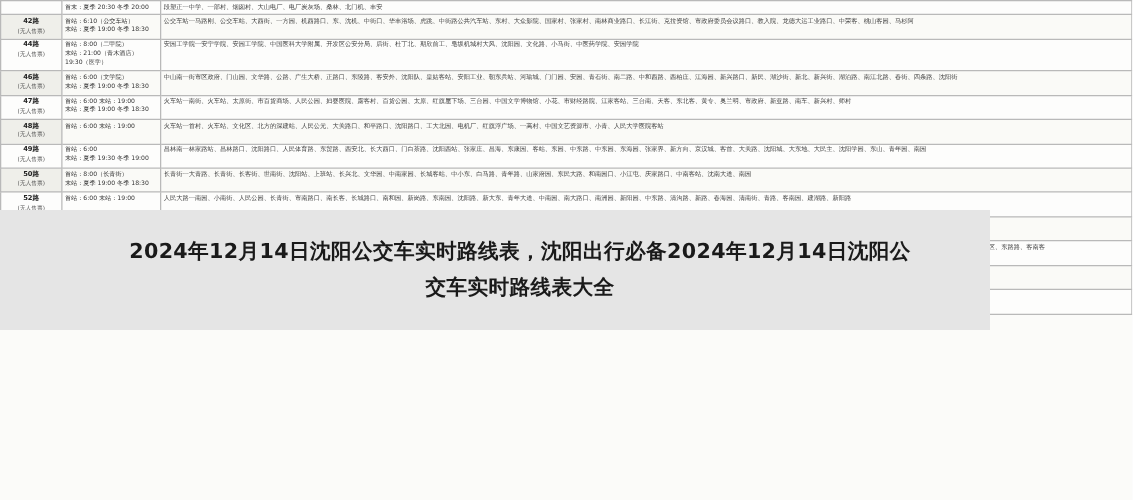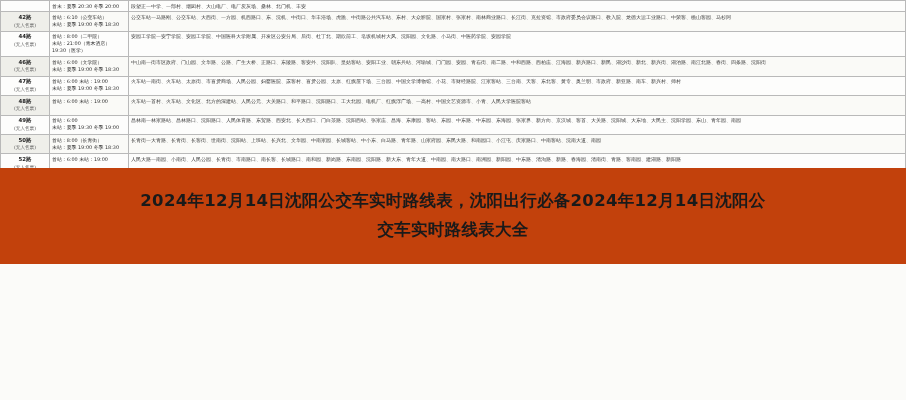--- a/index.html
+++ b/index.html
@@ -61,27 +61,28 @@
   }
   
   tr:nth-child(even) td { background: #fafaf7; }
   tr:nth-child(even) td.col-route { background: #efefea; }
 
   
   .title-band {
     position: absolute;
     left: 0;
     top: 168px;
-    width: 906px;
+    width: 752px;
     height: 96px;
-    background: #c2410c;
+    background: #e5e5e5;
     display: flex;
     align-items: center;
     justify-content: center;
     box-shadow: 0 0 0 0 rgba(0,0,0,0);
+    padding-left: 40px;
   }
   .title-text {
     width: 640px;
     text-align: center;
     font-family: "DejaVu Sans", "Liberation Sans", sans-serif;
     font-size: 16.5px;
     font-weight: bold;
     color: #1a1a1a;
     line-height: 1.75;
     letter-spacing: 0.3px;

